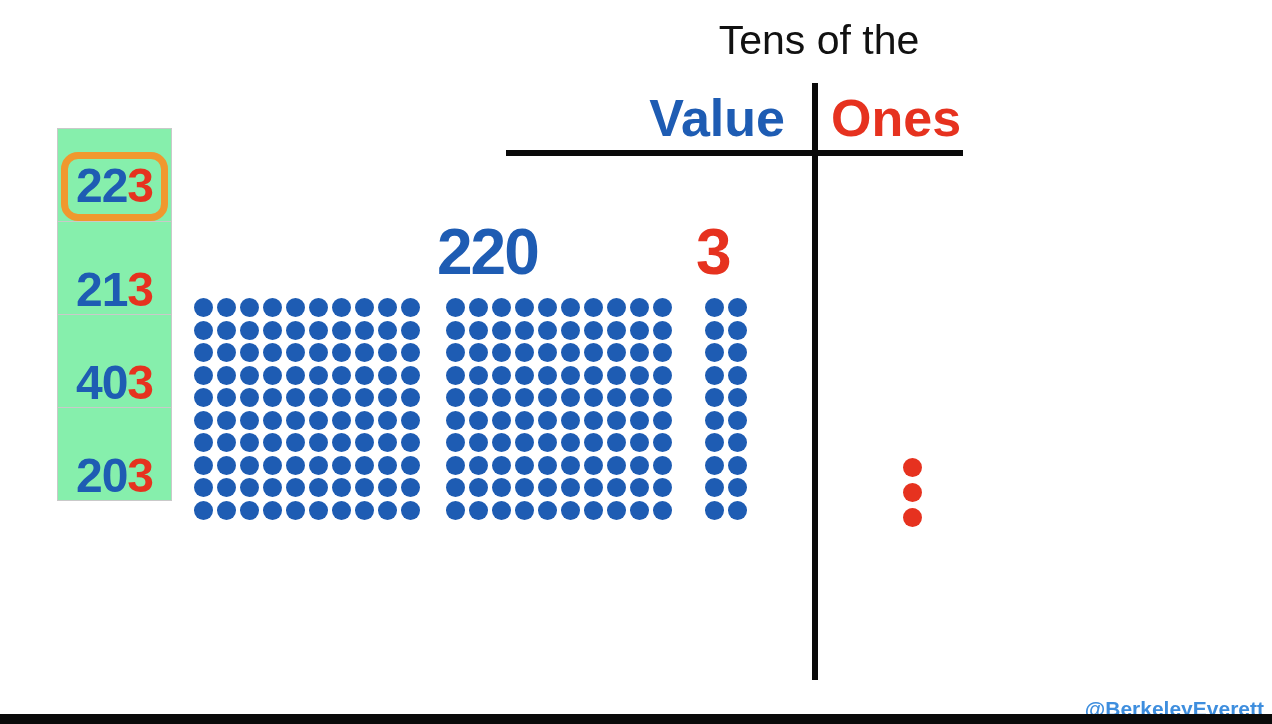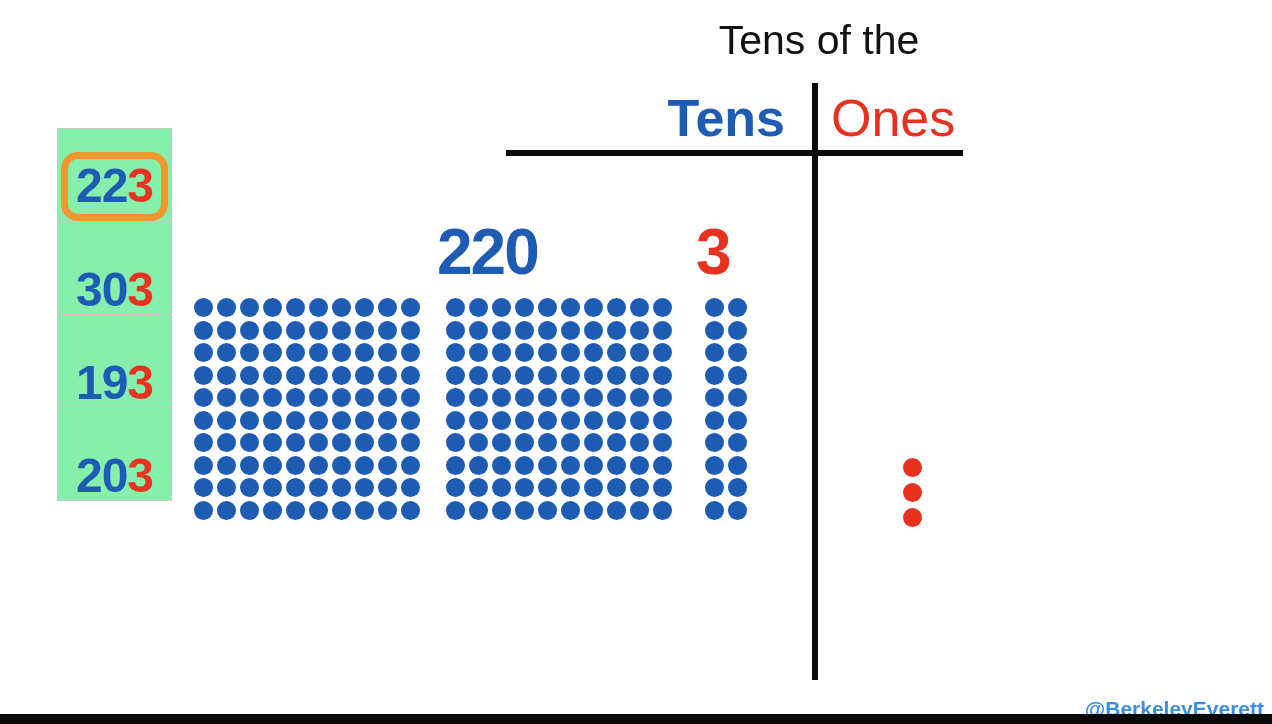--- a/index.html
+++ b/index.html
@@ -18,21 +18,21 @@
   .title{
     position:absolute;left:819px;top:20px;transform:translateX(-50%);
     font-size:41px;line-height:1;color:#111;white-space:nowrap;
   }
   .tens-label{
     position:absolute;right:487px;top:92px;
     font-size:52px;line-height:1;font-weight:bold;color:var(--blue);white-space:nowrap;
   }
   .ones-label{
     position:absolute;left:831px;top:92px;
-    font-size:52px;line-height:1;font-weight:normal;color:var(--red);white-space:nowrap;
+    font-size:52px;line-height:1;font-weight:bold;color:var(--red);white-space:nowrap;
   }
   .h-line{position:absolute;left:506px;top:150px;width:457px;height:6px;background:var(--line);}
   .v-line{position:absolute;left:812px;top:83px;width:6px;height:597px;background:var(--line);}
   .number-column{position:absolute;left:57px;top:128px;}
   .num-cell{
     box-sizing:border-box;width:115px;height:94px;margin-top:-1px;
     border:1px solid var(--cell-border);background:#86efac;
     display:flex;align-items:flex-end;justify-content:center;
   }
   .num-cell:first-child{margin-top:0;}
@@ -63,35 +63,35 @@
     font-size:21px;line-height:1.2;font-weight:bold;color:var(--watermark-blue);white-space:nowrap;margin-top:12px;
   }
   .bottom-bar{position:absolute;left:0;top:714px;width:1272px;height:10px;background:var(--line);}
 </style>
 </head>
 <body>
 
 <div class="stage">
   <div class="title">Tens of the</div>
 
-  <div class="tens-label">Tens</div>
+  <div class="tens-label">Value</div>
   <div class="ones-label">Ones</div>
 
   <div class="h-line"></div>
   <div class="v-line"></div>
 
   <div class="number-column" id="number-column">
       <div class="num-cell">
         <div class="num-inner highlighted"><span class="tens-part">22</span><span class="ones-part">3</span></div>
       </div>
       <div class="num-cell">
-        <div class="num-inner"><span class="tens-part">30</span><span class="ones-part">3</span></div>
+        <div class="num-inner"><span class="tens-part">21</span><span class="ones-part">3</span></div>
       </div>
       <div class="num-cell">
-        <div class="num-inner"><span class="tens-part">19</span><span class="ones-part">3</span></div>
+        <div class="num-inner"><span class="tens-part">40</span><span class="ones-part">3</span></div>
       </div>
       <div class="num-cell">
         <div class="num-inner"><span class="tens-part">20</span><span class="ones-part">3</span></div>
       </div>
     </div>
 
   <div class="tens-value">220</div>
   <div class="ones-value">3</div>
 
   <div class="dot-grid g1" id="blue-grid-0" style="grid-template-columns: repeat(10, 19px);">

